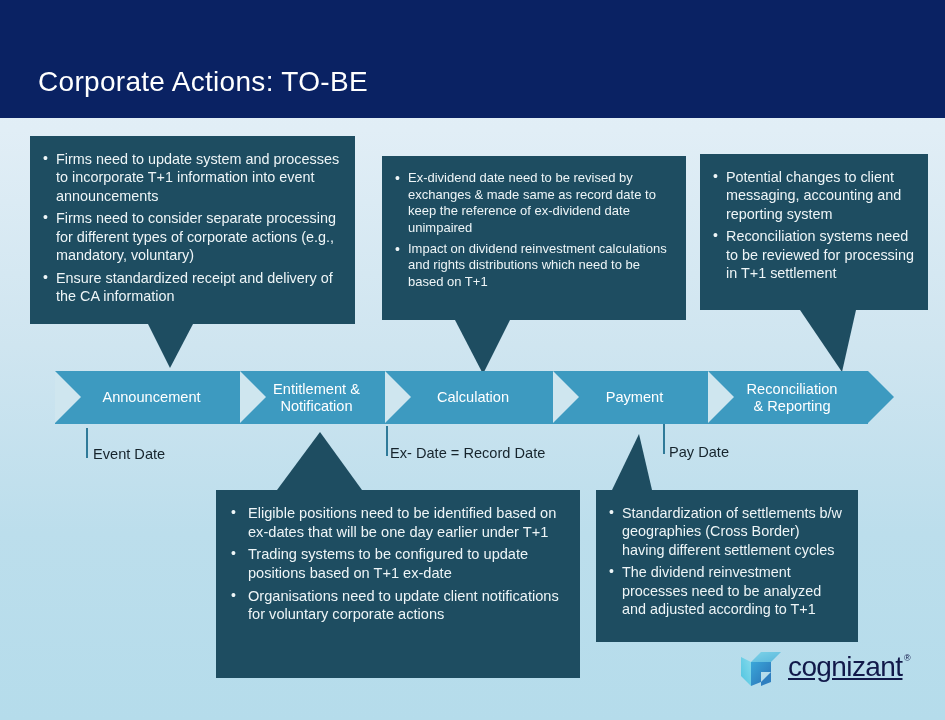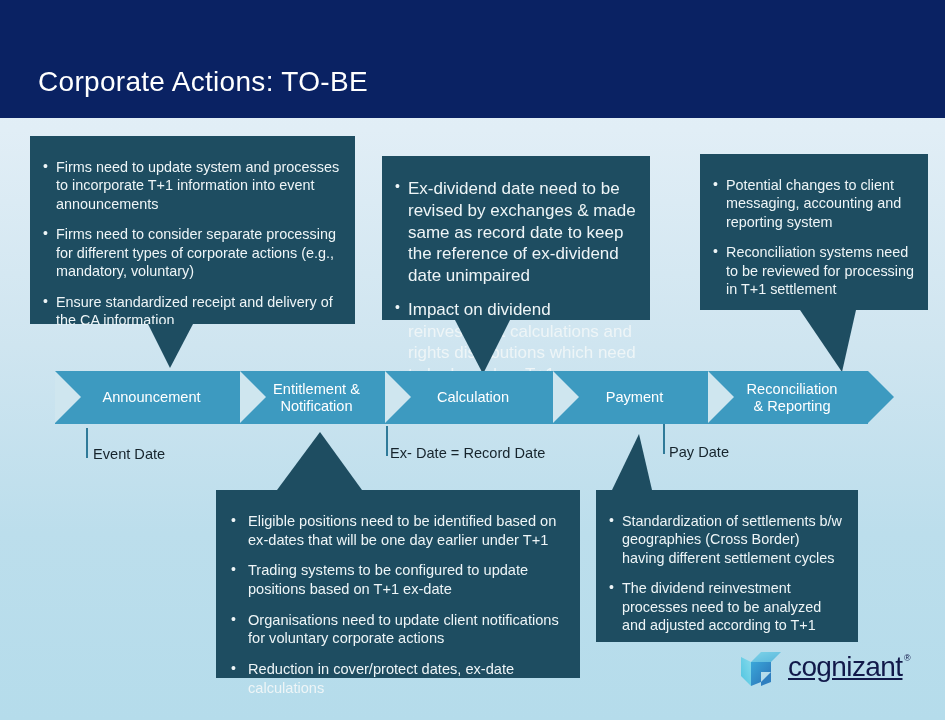--- a/index.html
+++ b/index.html
@@ -33,21 +33,21 @@
     color:#eef5f7;
     box-sizing:border-box;
     padding:10px 14px 10px 12px;
   }
   .callout ul{
     margin:0;padding:0;list-style:none;
   }
   .callout li{
     position:relative;
     padding-left:14px;
-    margin:12px 0 1px 0;
+    margin:4px 0 1px 0;
     line-height:1.28;
   }
   .callout li:before{
     content:"\2022";
     position:absolute;left:1px;top:-1px;
     font-size:14px;line-height:1.3;
     color:#eef5f7;
   }
   .tail{
     position:absolute;width:0;height:0;
@@ -57,21 +57,21 @@
     border-left-color:transparent;border-right-color:transparent;border-top-color:#1e4d61;
   }
   .tail-up{
     border-left-style:solid;border-right-style:solid;border-bottom-style:solid;
     border-left-color:transparent;border-right-color:transparent;border-bottom-color:#1e4d61;
   }
 
   
   #box1{left:30px;top:136px;width:325px;height:188px;font-size:14.4px;}
   
-  #box2{left:382px;top:156px;width:268px;height:164px;font-size:17px;}
+  #box2{left:382px;top:156px;width:304px;height:164px;font-size:13px;}
   
   #box3{left:700px;top:154px;width:228px;height:156px;font-size:14.4px;padding-left:12px;}
 
   
   #box4{left:216px;top:490px;width:364px;height:188px;font-size:14.6px;}
   #box4 li{padding-left:20px;}
   #box4 li:before{left:3px;}
   
   #box5{left:596px;top:490px;width:262px;height:152px;font-size:14.4px;}
 
@@ -192,21 +192,20 @@
 
   <div class="tick" style="left:663px;top:424px;height:30px;"></div>
   <div class="datelbl" style="left:669px;top:444px;">Pay Date</div>
 
   <div class="tail tail-up" style="left:277px;top:432px;border-left-width:43px;border-right-width:42px;border-bottom-width:58px;"></div>
   <div class="callout" id="box4">
     <ul>
       <li>Eligible positions need to be identified based on ex-dates that will be one day earlier under T+1</li>
       <li>Trading systems to be configured to update positions based on T+1 ex-date</li>
       <li>Organisations need to update client notifications for voluntary corporate actions</li>
-      <li>Reduction in cover/protect dates, ex-date calculations</li>
     </ul>
   </div>
 
   <div class="tail tail-up" style="left:612px;top:434px;border-left-width:27px;border-right-width:13px;border-bottom-width:56px;"></div>
   <div class="callout" id="box5">
     <ul>
       <li>Standardization of settlements b/w geographies (Cross Border) having different settlement cycles</li>
       <li>The dividend reinvestment processes need to be analyzed and adjusted according to T+1</li>
     </ul>
   </div>

